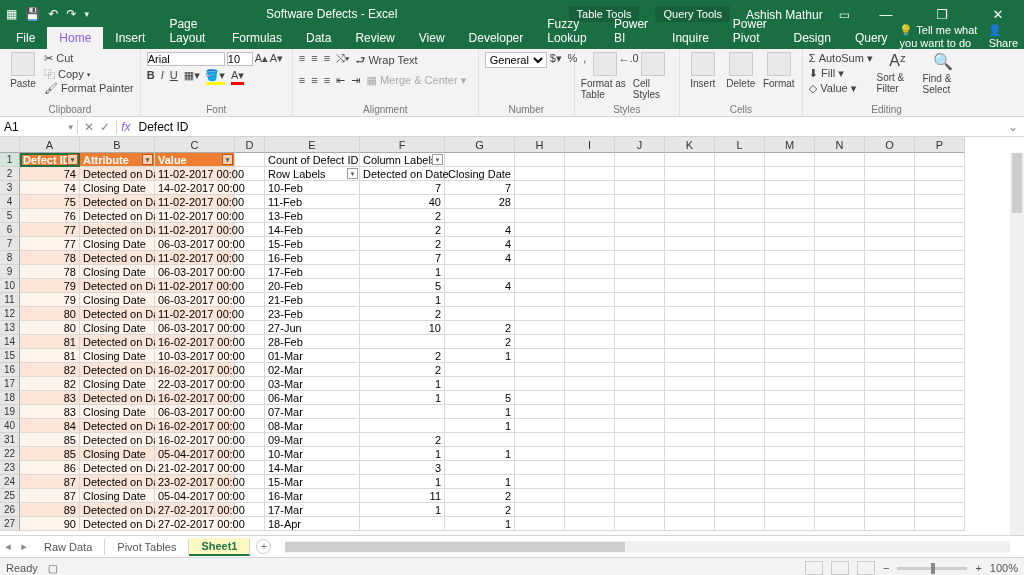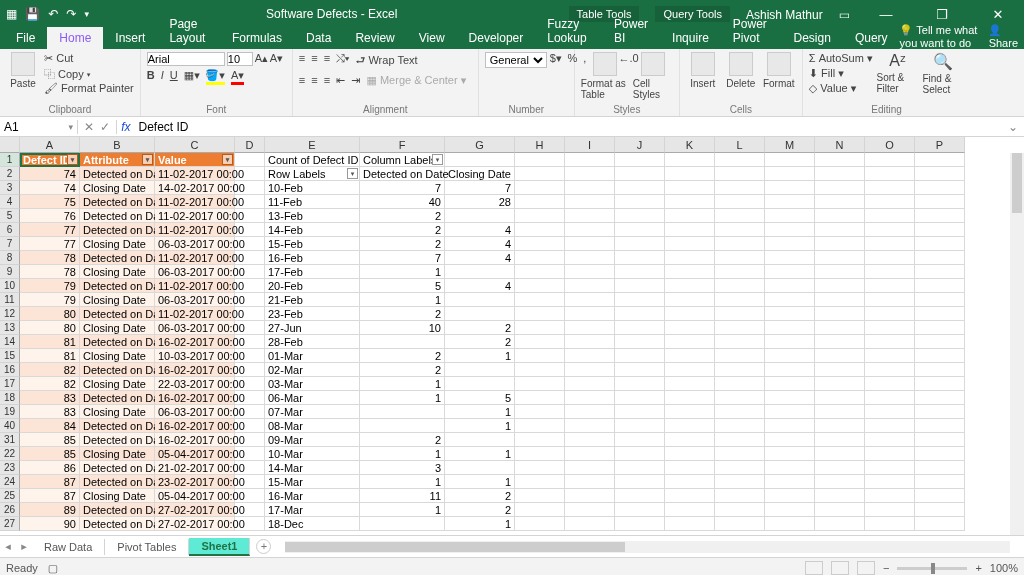--- a/index.html
+++ b/index.html
@@ -25,21 +25,21 @@
 .ribbon .grow { display: flex; gap: 4px; align-items: flex-start; height: 50px; }
 .ribbon .stack { display: flex; flex-direction: column; gap: 2px; font-size: 11px; }
 .ribbon .btnbig { width: 34px; display: flex; flex-direction: column; align-items: center; font-size: 10px; gap: 2px; }
 .ribbon .ic32 { width: 24px; height: 24px; display: inline-block; background: #e8e8e8; border: 1px solid #ccc; }
 .ribbon select, .ribbon input { font-size: 11px; border: 1px solid #c0c0c0; background: #fff; }
 
 .namebox-row { height: 20px; border-bottom: 1px solid #d4d4d4; display: flex; align-items: center; font-size: 12px; }
 .namebox { width: 78px; border-right: 1px solid #d4d4d4; padding: 0 4px; display: flex; align-items: center; }
 .namebox .dd { margin-left: auto; color: #888; font-size: 9px; }
 .fxbtns { display: flex; gap: 6px; padding: 0 6px; color: #888; border-right: 1px solid #d4d4d4; }
-.fxlabel { padding: 0 4px; font-style: italic; color: #1d4ed8; }
+.fxlabel { padding: 0 4px; font-style: italic; color: #8b5cf6; }
 .formula { flex: 1; padding: 0 4px; }
 
 .gridwrap { position: relative; height: 398px; overflow: hidden; }
 .grid { display: grid; grid-template-columns: 20px 60px 75px 80px 30px 95px 85px 70px repeat(9, 50px); font-size: 11px; }
 .colhdr { background: #e6e6e6; border-right: 1px solid #d4d4d4; border-bottom: 1px solid #aaa; text-align: center; height: 16px; line-height: 16px; color: #333; }
 .rowhdr { background: #e6e6e6; border-right: 1px solid #aaa; border-bottom: 1px solid #d4d4d4; text-align: center; height: 14px; line-height: 14px; color: #333; font-size: 10px; }
 .rowhdr.sel { background: #d4e6dc; }
 .cell { border-right: 1px solid #d9d9d9; border-bottom: 1px solid #d9d9d9; padding: 0 3px; height: 14px; line-height: 14px; white-space: nowrap; overflow: visible; }
 .cell.right { text-align: right; }
 .tblhdr { background: #ed7d31; color: #fff; font-weight: bold; position: relative; }
@@ -49,21 +49,21 @@
 .active-cell { outline: 2px solid #217346; outline-offset: -2px; }
 .pvhdr { position: relative; }
 .pvhdr .fbtn { position: absolute; right: 1px; top: 1px; width: 11px; height: 11px; background: #fff; border: 1px solid #999; font-size: 7px; line-height: 9px; text-align: center; color: #555; }
 
 .vscroll { position: absolute; right: 0; top: 16px; bottom: 0; width: 14px; background: #f0f0f0; }
 .vscroll .thumb { position: absolute; left: 2px; width: 10px; top: 0; height: 60px; background: #cdcdcd; }
 
 .sheetbar { height: 22px; background: #fff; border-top: 1px solid #d4d4d4; display: flex; align-items: center; font-size: 11px; }
 .sheetbar .navbtn { width: 16px; text-align: center; color: #888; }
 .sheetbar .tab { padding: 2px 12px; border-right: 1px solid #d4d4d4; color: #555; }
-.sheetbar .tab.active { background: #5eead4; border-bottom: 2px solid #217346; color: #217346; font-weight: 600; }
+.sheetbar .tab.active { background: #fef9c3; border-bottom: 2px solid #217346; color: #217346; font-weight: 600; }
 .sheetbar .add { width: 24px; text-align: center; color: #777; border: 1px solid #ccc; border-radius: 50%; width: 15px; height: 15px; line-height: 13px; margin-left: 6px; }
 .sheetbar .hscroll { flex: 1; margin: 0 14px; height: 12px; background: #f0f0f0; position: relative; }
 .sheetbar .hscroll .thumb { position: absolute; left: 0; width: 340px; top: 1px; height: 10px; background: #cdcdcd; }
 
 .statusbar { height: 21px; background: #f3f3f3; border-top: 1px solid #d4d4d4; display: flex; align-items: center; font-size: 11px; color: #555; padding: 0 6px; }
 .statusbar .right { margin-left: auto; display: flex; align-items: center; gap: 8px; }
 .statusbar .viewbtn { width: 18px; height: 14px; border: 1px solid #ccc; }
 .statusbar .slider { width: 70px; height: 3px; background: #cdcdcd; position: relative; }
 .statusbar .slider .h { position: absolute; left: 34px; top: -4px; width: 4px; height: 11px; background: #888; }
 </style>
@@ -708,21 +708,21 @@
       <div class="cell"></div>
       <div class="cell"></div>
       <div class="cell"></div>
       <div class="cell"></div>
       <div class="cell"></div>
       <div class="rowhdr">27</div>
       <div class="cell band0 right">90</div>
       <div class="cell band0">Detected on Date</div>
       <div class="cell band0 right">27-02-2017 00:00</div>
       <div class="cell"></div>
-      <div class="cell">18-Dec</div>
+      <div class="cell">18-Apr</div>
       <div class="cell right"></div>
       <div class="cell right">1</div>
       <div class="cell"></div>
       <div class="cell"></div>
       <div class="cell"></div>
       <div class="cell"></div>
       <div class="cell"></div>
       <div class="cell"></div>
       <div class="cell"></div>
       <div class="cell"></div>

